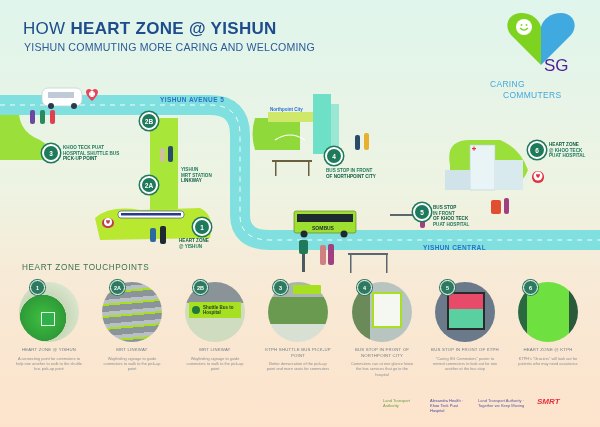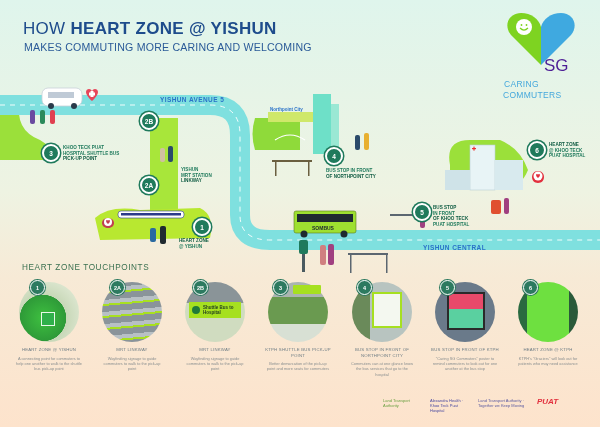--- a/index.html
+++ b/index.html
@@ -13,21 +13,21 @@
   .abs { position: absolute; }
 
   
   .title-1 { left: 23px; top: 19px; font-size: 17px; letter-spacing: 0.3px; color: #1e4c8c; white-space: nowrap; }
   .title-1 .light { font-weight: 300; text-align: right; }
   .title-1 .bold { font-weight: 800; }
   .title-2 { left: 24px; top: 41px; font-size: 10.6px; color: #2a5a98; white-space: nowrap; letter-spacing: 0.2px; }
 
   
   .logo-heart { left: 505px; top: 13px; width: 72px; height: 52px; }
-  .logo-text-1 { left: 504px; top: 79px; font-size: 8.5px; color: #45a8dc; letter-spacing: 0.3px; }
+  .logo-text-1 { left: 490px; top: 79px; font-size: 8.5px; color: #45a8dc; letter-spacing: 0.3px; }
   .logo-sg { left: 544px; top: 56px; font-size: 17px; color: #4c1d95; font-weight: 400; }
   .logo-text-2 { left: 503px; top: 90px; font-size: 8.5px; color: #45a8dc; letter-spacing: 0.3px; }
 
   
   .road { fill: none; stroke: #7fe0df; stroke-width: 20; stroke-linecap: butt; stroke-linejoin: round; }
   .road-dash { fill: none; stroke: #ffffff; stroke-width: 1; stroke-dasharray: 5 5; opacity: 0.9; }
   .road-label { font-size: 6.5px; color: #2a72c8; font-weight: 700; letter-spacing: 0.4px; white-space: nowrap; }
 
   
   .marker {
@@ -58,21 +58,21 @@
   
   .footer-logo { font-size: 4px; color: #6a6a9a; white-space: nowrap; }
 </style>
 </head>
 <body>
 
 <div class="abs title-1">
   <span class="light">HOW</span>
   <span class="bold">HEART ZONE @ YISHUN</span>
 </div>
-<div class="abs title-2">MAKES COMMUTING MORE CARING AND WELCOMING</div>
+<div class="abs title-2">YISHUN COMMUTING MORE CARING AND WELCOMING</div>
 
 <svg class="abs logo-heart" viewBox="0 0 72 52">
   <path d="M36 52 L6 22 C-2 12 4 0 16 0 C26 0 34 6 36 14 Z" fill="#7ed321"></path>
   <path d="M36 52 L66 22 C74 12 68 0 56 0 C46 0 38 6 36 14 Z" fill="#3fa9e0"></path>
   <circle cx="19" cy="14" r="8" fill="#ffffff"></circle>
   <path d="M15 15 Q19 19 23 15" stroke="#7ed321" stroke-width="1.2" fill="none"></path>
   <circle cx="16.5" cy="12" r="0.9" fill="#7ed321"></circle>
     <circle cx="21.5" cy="12" r="0.9" fill="#7ed321"></circle>
 </svg>
 <div class="abs logo-text-1">CARING</div>
@@ -269,13 +269,13 @@
 <div class="abs tp" style="left:509px;top:282px">
   <div class="tp-circle" style="background: linear-gradient(90deg, #2a6a40 0 15%, #6ee040 15% 85%, #2a5a3a 85% 100%);"></div>
   <div class="tp-badge" style="left:14px;top:-2px">6</div>
   <div class="tp-title">HEART ZONE @ KTPH</div>
   <div class="tp-desc">KTPH's "Graciers" will look out for patients who may need assistance</div>
 </div>
 
 <div class="abs footer-logo" style="left:383px;top:398px;width:40px;white-space:normal;color:#6aa040;">Land Transport Authority</div>
 <div class="abs footer-logo" style="left:430px;top:398px;width:40px;white-space:normal;color:#4a4aa0;">Alexandra Health · Khoo Teck Puat Hospital</div>
 <div class="abs footer-logo" style="left:478px;top:398px;width:50px;white-space:normal;color:#5a5aa0;">Land Transport Authority · Together we Keep Moving</div>
-<div class="abs" style="left:537px;top:397px;font-size:8px;font-weight:800;font-style:italic;color:#e2303e;">PUAT</div>
+<div class="abs" style="left:537px;top:397px;font-size:8px;font-weight:800;font-style:italic;color:#e2303e;">SMRT</div>
 
 </body></html>

